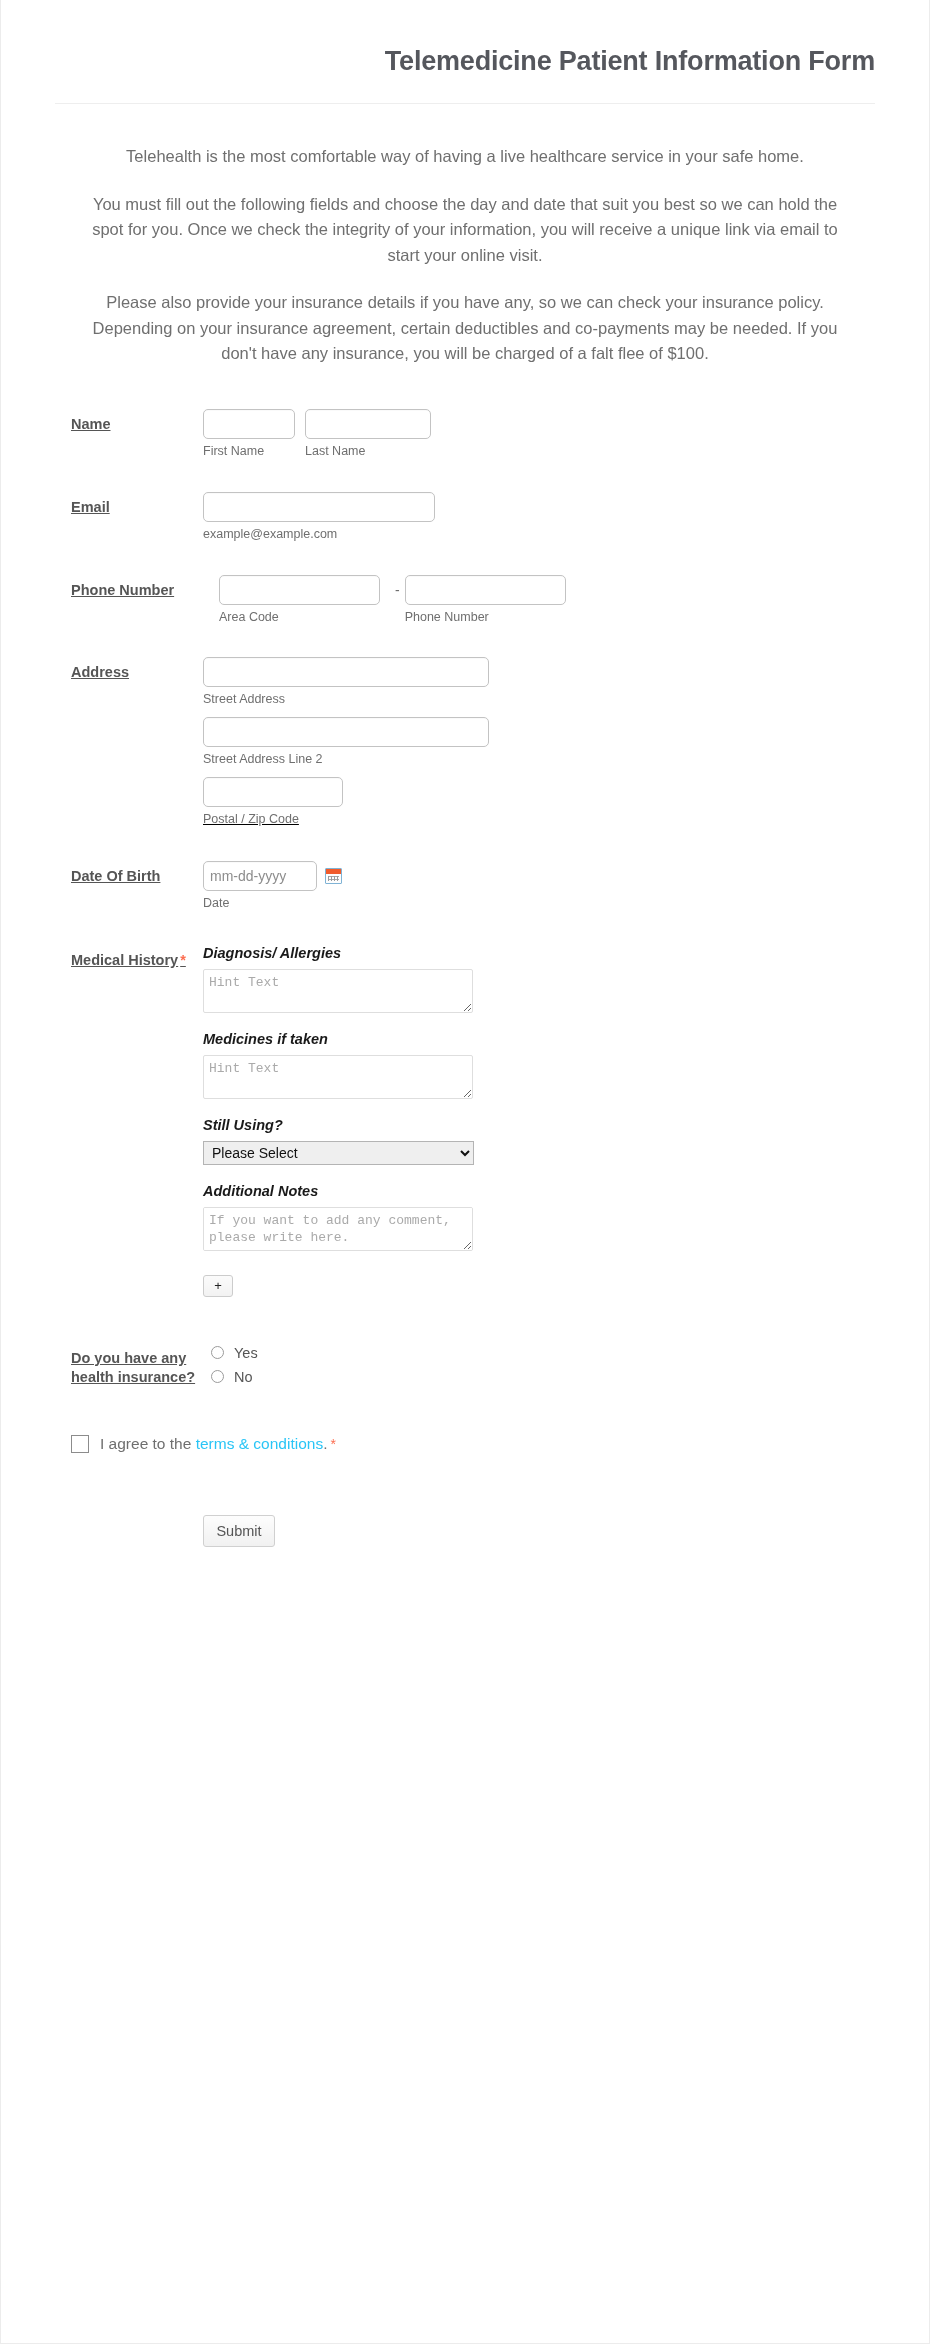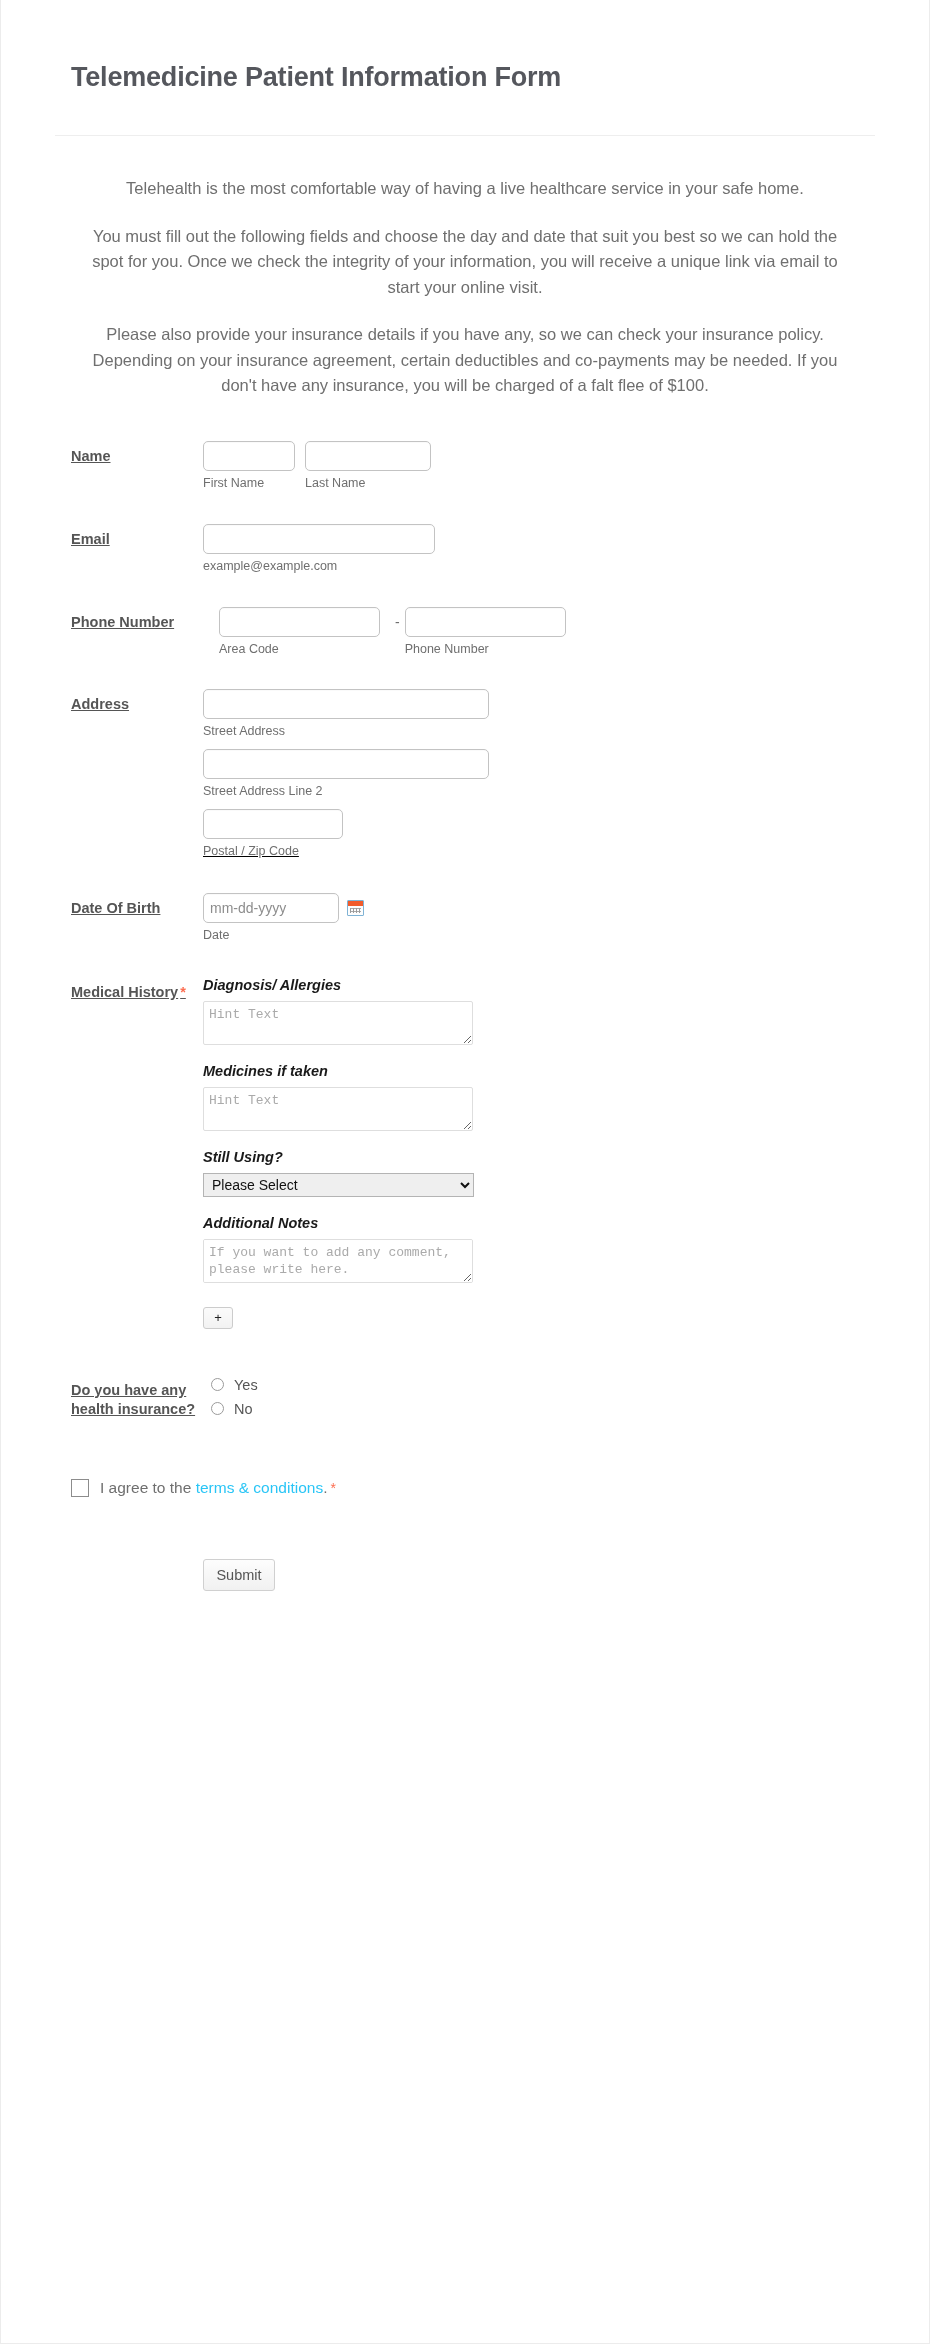--- a/index.html
+++ b/index.html
@@ -26,22 +26,22 @@
   }
 
   
   .form-header {
     padding: 46px 0 26px 0;
     border-bottom: 1px solid #eeeeee;
     width: 820px;
     margin: 0 auto;
   }
   .form-title {
-    margin: 16px;
-    text-align: left;
+    margin: 0;
+    text-align: right;
     font-size: 27px;
     font-weight: bold;
     color: #55575d;
     letter-spacing: -0.2px;
   }
 
   
   .intro-block {
     width: 820px;
     margin: 8px auto;
@@ -104,21 +104,21 @@
 
   .w-first  { width: 92px; }
   .w-last   { width: 126px; }
   .w-email  { width: 232px; }
   .w-area   { width: 161px; }
   .w-phone  { width: 161px; }
   .w-street { width: 286px; }
   .w-city   { width: 140px; }
   .w-state  { width: 140px; }
   .w-zip    { width: 140px; }
-  .w-date   { width: 136px; }
+  .w-date   { width: 114px; }
 
   .dash {
     align-self: flex-start;
     margin: 0 5px;
     padding-top: 7px;
     font-size: 14px;
     color: #6f6f6f;
   }
 
   .addr-line { margin-bottom: 10px; }
@@ -203,21 +203,21 @@
     padding: 0;
   }
 
   
   .radio-list { padding-top: 2px; }
   .radio-row {
     display: flex; align-items: center;
     margin-bottom: 8px;
     padding-left: 8px;
   }
-  .radio-row:last-child { margin-bottom: 16px; }
+  .radio-row:last-child { margin-bottom: 4px; }
   .radio-dot {
     width: 13px; height: 13px;
     border: 1px solid #9a9a9a;
     border-radius: 50%;
     background: #fff;
     flex: 0 0 auto;
     cursor: pointer;
   }
   .radio-text {
     margin-left: 10px;

